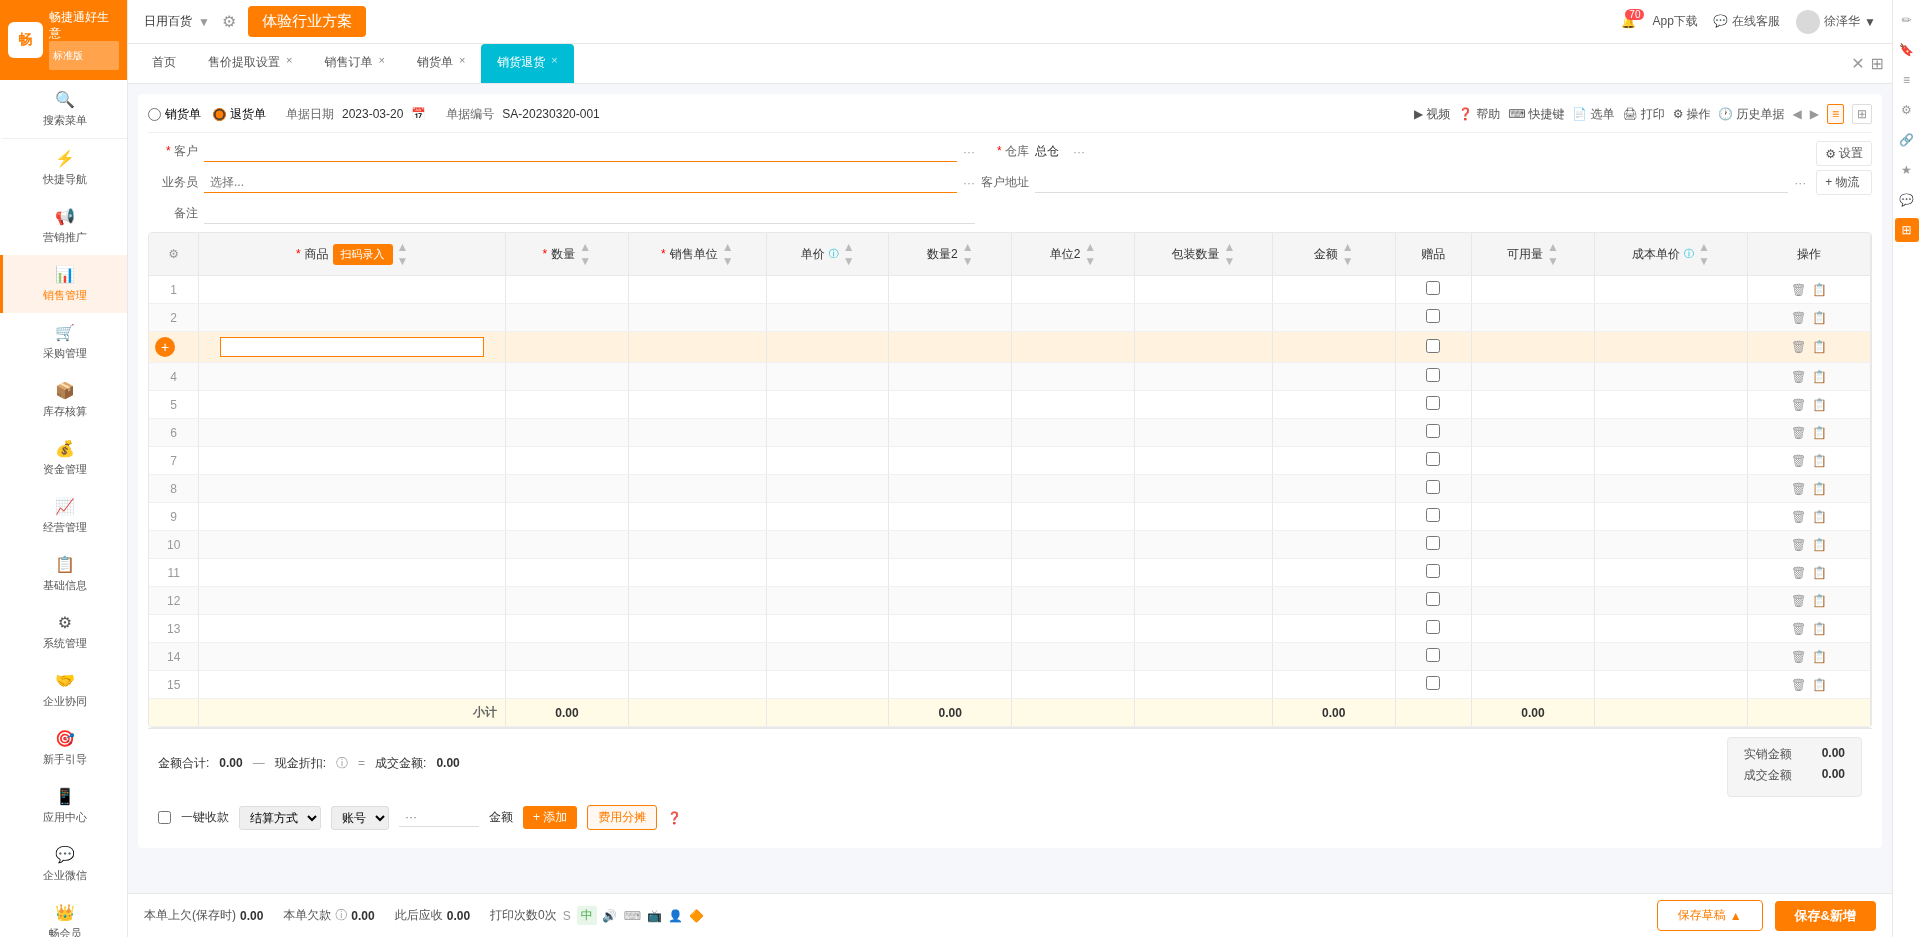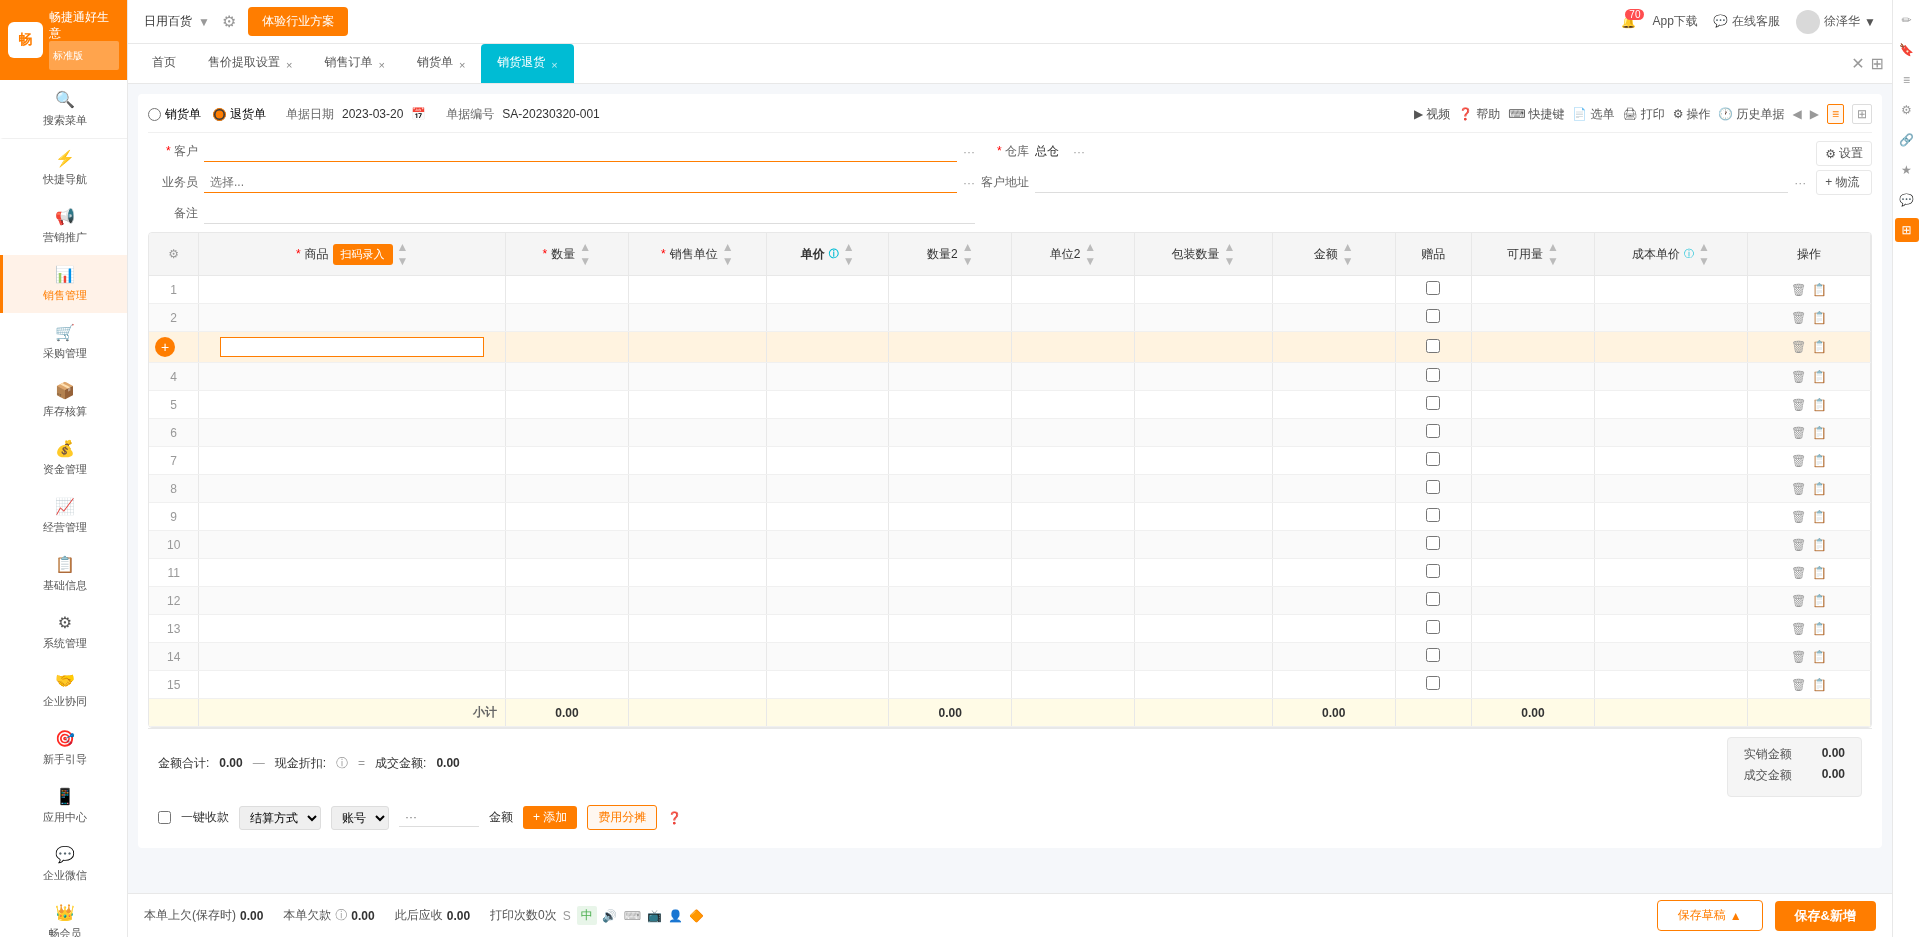--- a/index.html
+++ b/index.html
@@ -18,30 +18,30 @@
     .sidebar-nav-item .nav-icon { font-size: 16px; }
     .sidebar-nav-item .nav-label { font-size: 11px; }
 
     
     .main { flex: 1; display: flex; flex-direction: column; overflow: hidden; }
 
     
     .topbar { height: 44px; background: #fff; display: flex; align-items: center; padding: 0 16px; gap: 12px; border-bottom: 1px solid #e8e8e8; }
     .topbar-daily { display: flex; align-items: center; gap: 6px; font-size: 13px; color: #333; }
     .topbar-gear { color: #999; cursor: pointer; font-size: 16px; }
-    .topbar-experience-btn { background: #ff7d00; color: #fff; border: none; padding: 6px 14px; border-radius: 4px; cursor: pointer; font-size: 12px; }
+    .topbar-experience-btn { background: #ff7d00; color: #fff; border: none; padding: 6px 14px; border-radius: 4px; cursor: pointer; font-size: 15px; }
     .topbar-right { margin-left: auto; display: flex; align-items: center; gap: 16px; color: #555; font-size: 13px; }
     .topbar-right .notification { position: relative; cursor: pointer; }
     .topbar-right .badge { position: absolute; top: -6px; right: -8px; background: #ff4d4f; color: #fff; font-size: 10px; border-radius: 10px; padding: 0 4px; }
     .topbar-right .user { display: flex; align-items: center; gap: 4px; cursor: pointer; }
     .user-avatar { width: 24px; height: 24px; background: #d9d9d9; border-radius: 50%; }
 
     
     .tabs { background: #fff; display: flex; align-items: center; border-bottom: 1px solid #e8e8e8; padding: 0 8px; }
-    .tab { padding: 10px 16px; cursor: pointer; color: #555; border-bottom: 2px solid transparent; display: flex; align-items: flex-end; gap: 6px; font-size: 13px; }
+    .tab { padding: 10px 16px; cursor: pointer; color: #555; border-bottom: 2px solid transparent; display: flex; align-items: flex-start; gap: 6px; font-size: 13px; }
     .tab.active { color: #fff; background: #00bcd4; border-radius: 4px 4px 0 0; }
     .tab .close-x { font-size: 11px; opacity: 0.7; }
     .tab-controls { margin-left: auto; display: flex; gap: 6px; }
 
     
     .content { flex: 1; overflow-y: auto; background: #f5f7fa; padding: 10px; }
     .form-container { background: #fff; border-radius: 4px; padding: 10px; }
 
     
     .form-top-row { display: flex; align-items: center; gap: 20px; padding-bottom: 8px; border-bottom: 1px solid #f0f0f0; margin-bottom: 8px; }
@@ -369,21 +369,21 @@
                       <span>▲</span>
                       <span>▼</span>
                     </div></div>
               </th>
               <th style="width:90px;">
                 <div class="th-sortable"><span style="color:#f00;">*</span>销售单位<div class="sort-arrows">
                       <span>▲</span>
                       <span>▼</span>
                     </div></div>
               </th>
-              <th style="width:80px;font-weight:bold;">
+              <th style="width:80px;">
                 <div class="th-sortable">单价<span style="font-size:10px;color:#00bcd4;">ⓘ</span><div class="sort-arrows">
                       <span>▲</span>
                       <span>▼</span>
                     </div></div>
               </th>
               <th style="width:80px;">
                 <div class="th-sortable">数量2<div class="sort-arrows">
                       <span>▲</span>
                       <span>▼</span>
                     </div></div>

